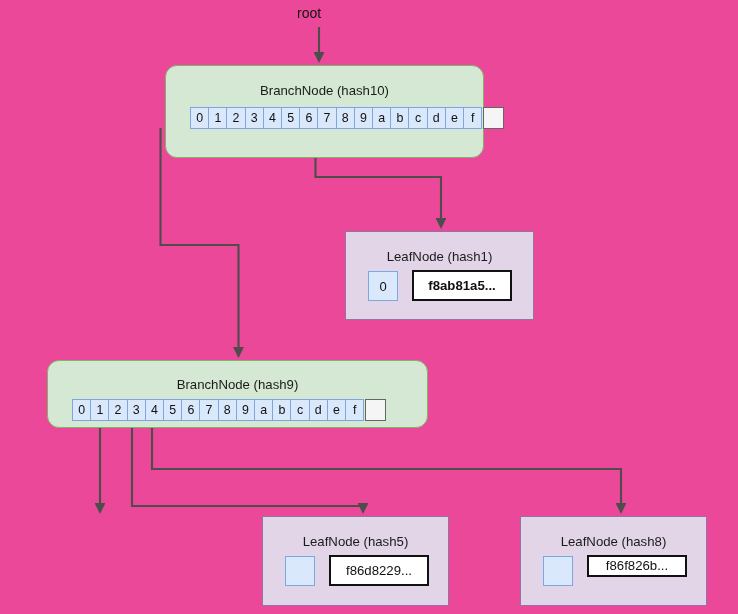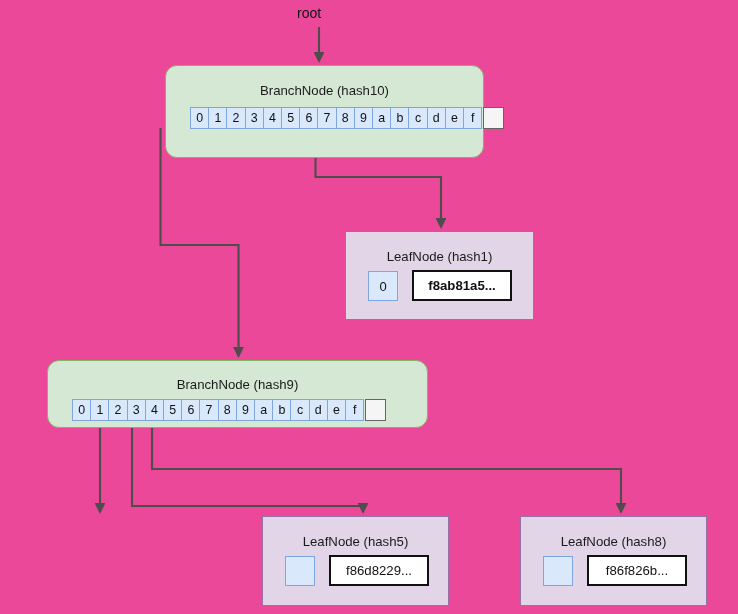--- a/index.html
+++ b/index.html
@@ -206,16 +206,16 @@
 
   <div class="leaf-node" style="left:262px; top:516px; width:187px; height:90px;">
     <div class="leaf-title" style="top:18px;">LeafNode (hash5)</div>
     <div class="leaf-key" style="left:22px; top:39px; width:30px; height:30px;"></div>
     <div class="leaf-val" style="left:66px; top:38px; width:100px; height:31px;">f86d8229...</div>
   </div>
 
   <div class="leaf-node" style="left:520px; top:516px; width:187px; height:90px;">
     <div class="leaf-title" style="top:18px;">LeafNode (hash8)</div>
     <div class="leaf-key" style="left:22px; top:39px; width:30px; height:30px;"></div>
-    <div class="leaf-val" style="left:66px; top:38px; width:100px; height:31px;">f86f826b...</div>
+    <div class="leaf-val" style="left:66px; top:38px; width:100px; height:22px;">f86f826b...</div>
   </div>
 
 </div>
 
 </body></html>

